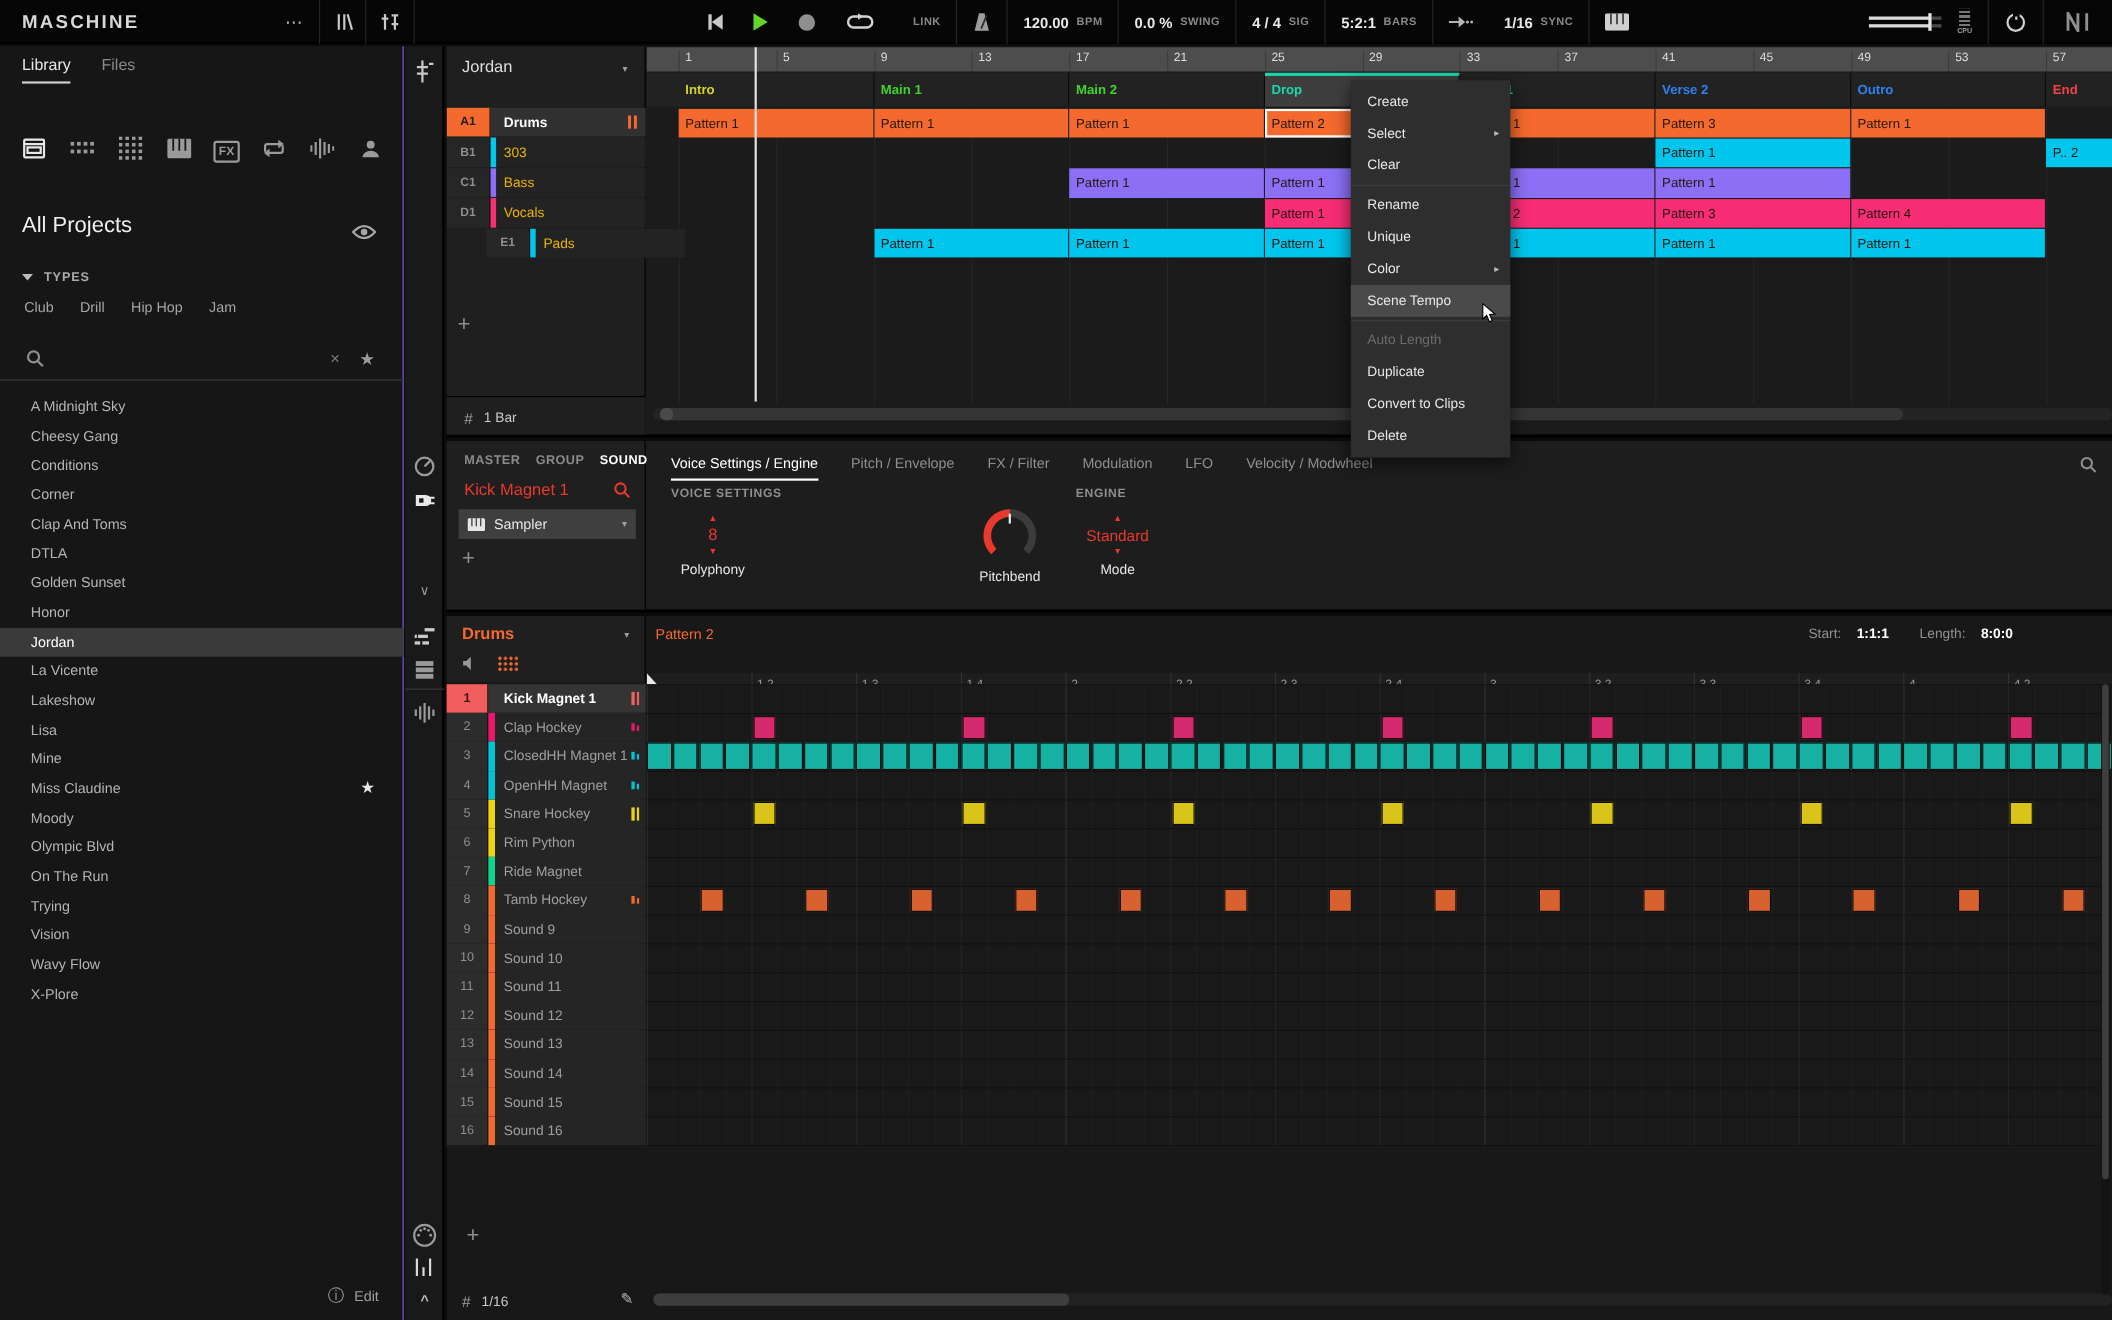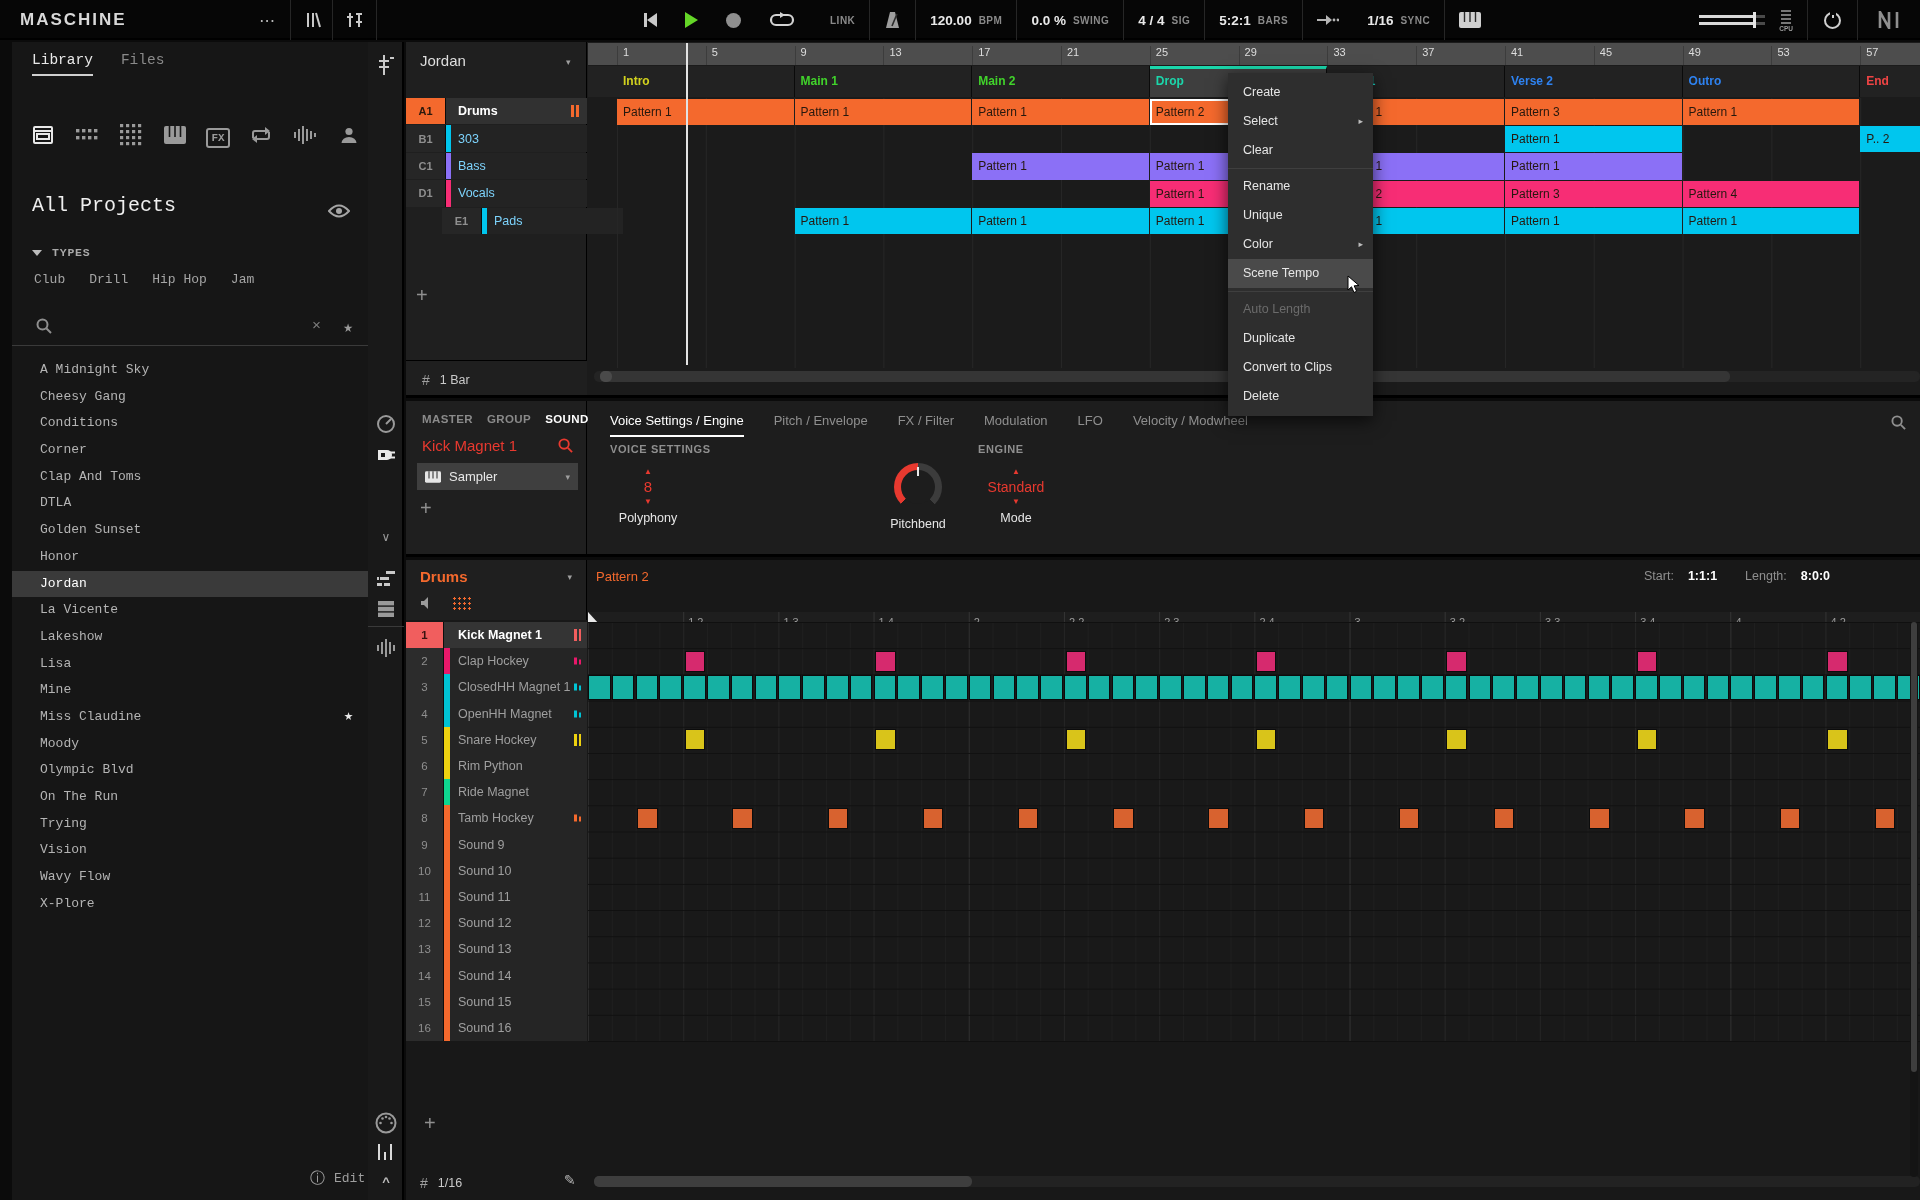--- a/index.html
+++ b/index.html
@@ -28,21 +28,21 @@
   .vol-rest { position:absolute; left:57px; width:9px; height:3px; background:#4a4a4a; }
   .vol-thumb { position:absolute; left:54px; top:-1px; width:3px; height:16px; background:#e5e5e5; }
   .cpu-wrap { display:flex; flex-direction:column; align-items:center; margin:0 14px; }
   .cpu-bars { width:10px; height:16px; background:repeating-linear-gradient(0deg,#777 0 2px,transparent 2px 4px); }
   .cpu-lab { font-size:6.5px; color:#9a9a9a; font-weight:bold; margin-top:1px; }
   .pwr { width:17px; height:17px; border:2px solid #cfcfcf; border-radius:50%; position:relative; margin:0 16px; }
   .pwr:before { content:""; position:absolute; left:50%; top:-4px; width:2px; height:8px; background:#cfcfcf; transform:translateX(-50%); }
   .pwr-mask { position:absolute; left:50%; top:-4px; width:6px; height:5px; background:#060606; transform:translateX(-50%); }
 
   
-  #sidebar { position:absolute; left:12px; top:42px; width:367px; height:1158px; background:#161616; border-right:5px solid #8b5cf6;font-family:Liberation Mono, monospace; }
+  #sidebar { position:absolute; left:0; top:42px; width:367px; height:1158px; background:#161616; border-right:1px solid #8b5cf6; }
   .sb-tabs { position:absolute; left:20px; top:10px; display:flex; gap:28px; }
   .sb-tab { font-size:14.5px; color:#8a8a8a; padding-bottom:6px; }
   .sb-tab.act { color:#e8e8e8; border-bottom:2px solid #cfcfcf; }
   #sb-icons { position:absolute; left:18px; top:80px; width:332px; display:flex; justify-content:space-between; align-items:flex-end; }
   .sb-ic { width:26px; height:26px; display:flex; align-items:center; justify-content:center; }
   .sb-title { position:absolute; left:20px; top:152px; font-size:20px; color:#efefef; }
   .types-row { position:absolute; left:20px; top:204px; display:flex; align-items:center; gap:10px; }
   .tri-down { width:0; height:0; border-top:6px solid #bcbcbc; border-left:5px solid transparent; border-right:5px solid transparent; }
   .types-lab { font-size:11.5px; letter-spacing:.8px; color:#a9a9a9; font-weight:bold; }
   #type-tags { position:absolute; left:22px; top:230px; display:flex; gap:24px; }
@@ -72,21 +72,21 @@
   .scene { position:absolute; top:0; height:31px; border-right:1px solid #0a0a0a; }
   .scene.selsc { background:#3e3e3e; border-top:3px solid #1bd6ab; }
   .scl { position:absolute; left:6px; top:8px; font-size:12px; font-weight:bold; white-space:nowrap; }
   #lanes { position:absolute; left:182px; top:56px; width:1332px; height:270px; overflow:hidden;
     background-image:linear-gradient(90deg,#262626 0 1px,transparent 1px); background-size:88.8px 100%; background-position:29px 0; }
   .blk { position:absolute; height:26.4px; overflow:hidden; }
   .blk span { position:absolute; left:6px; top:6px; font-size:12px; color:#26180e; font-weight:normal; white-space:nowrap; }
   .blk.selblk { outline:2px solid #fff; outline-offset:-2px; }
   .trk-row { position:absolute; left:0; height:26.4px; width:181px; display:flex; }
   .trk-id { width:40px; background:#262626; color:#8f8f8f; font-size:11px; font-weight:bold; display:flex; align-items:center; justify-content:center; border-right:1px solid #0a0a0a; }
-  .trk-name { position:relative; flex:1; background:#232323; color:#7dd3fc; font-size:12.5px; display:flex; align-items:center; padding-left:12px; }
+  .trk-name { position:relative; flex:1; background:#232323; color:#eab308; font-size:12.5px; display:flex; align-items:center; padding-left:12px; }
   .trk-strip { position:absolute; left:0; top:0; width:5px; height:100%; }
   .trk-row.sel .trk-id { background:#f4692d; color:#2b190d; }
   .trk-row.sel .trk-name { background:#313131; color:#fff; font-weight:bold; }
   #arr-plus { position:absolute; left:10px; top:242px; color:#8f8f8f; font-size:20px; }
   #arr-foot { position:absolute; left:0; top:318px; width:181px; height:38px; background:#1f1f1f; border-top:1px solid #000; display:flex; align-items:center; gap:10px; padding-left:16px; color:#c9c9c9; font-size:12.5px; }
   #arr-scroll { position:absolute; left:188px; top:329px; width:1326px; height:11px; background:#242424; border-radius:5px; }
   #arr-thumb { position:absolute; left:6px; top:0; width:1130px; height:11px; background:#353535; border-radius:5px; }
   #arr-thumb:before { content:""; position:absolute; left:0; top:0; width:12px; height:11px; background:#4a4a4a; border-radius:5px; }
   #playhead { position:absolute; left:280px; top:1px; width:1.5px; height:322px; background:#e3e3e3; z-index:6; }
 

